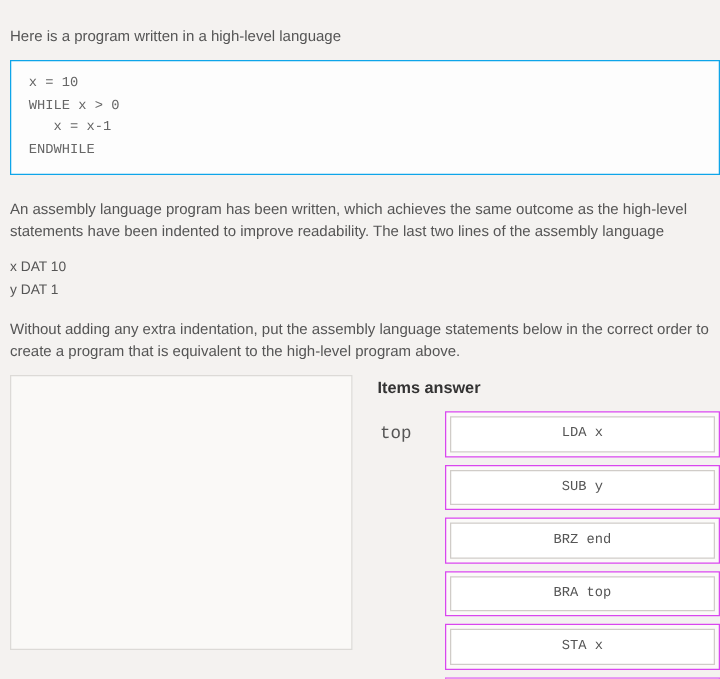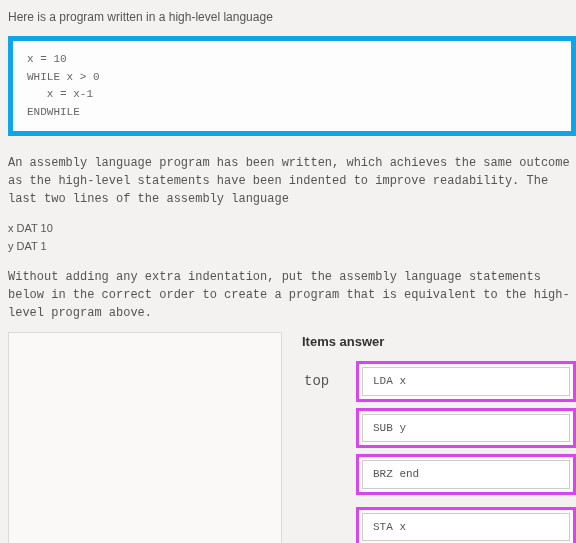--- a/index.html
+++ b/index.html
@@ -7,33 +7,33 @@
     font-family: Arial, Helvetica, sans-serif;
     background: #f4f2f0;
     color: #3a3a3a;
     width: 576px;
     height: 543px;
     overflow: hidden;
     font-size: 12px;
     line-height: 1.5;
   }
   .page { padding: 8px 0 0 8px; }
-  .intro-text { color: #555; margin-bottom: 10px; font-size: 12px; }
+  .intro-text { color: #555; margin-bottom: 10px; font-size: 12px; margin-top: 12px; }
   .code-box {
-    border: 5px solid #0ea5e9;
+    border: 1px solid #0ea5e9;
     background: #fdfdfd;
     padding: 10px 14px;
     margin: 0 0 18px 0;
     font-family: "Courier New", monospace;
     font-size: 11px;
     color: #666;
     white-space: pre;
     line-height: 1.6;
   }
-  .para { color: #555; margin-bottom: 10px; font-size: 12px; font-family: Liberation Mono, monospace; }
+  .para { color: #555; margin-bottom: 10px; font-size: 12px; }
   .dat-lines {
     font-family: Liberation Sans, sans-serif;
     font-size: 11px;
     color: #555;
     margin: 12px 0 12px 0;
     white-space: pre;
     line-height: 1.6;
   }
   .columns {
     display: flex;
@@ -67,26 +67,27 @@
     width: 44px;
     font-family: Liberation Mono, monospace;
     font-size: 14px;
     color: #555;
     display: flex;
     align-items: center;
     padding-left: 2px;
   }
   .slot {
     flex: 1;
-    border: 3px solid #d946ef;
+    border: 1px solid #d946ef;
     background: #fbfaf8;
     padding: 3px;
     min-height: 30px;
     display: flex;
     align-items: center;
+    text-align: center;
   }
   .chip {
     border: 1px solid #d0ccc8;
     background: #ffffff;
     padding: 5px 10px;
     font-family: "Courier New", monospace;
     font-size: 11px;
     color: #555;
     width: 100%;
     cursor: grab;
@@ -137,20 +138,23 @@
 
         <div class="answer-row">
           <div class="row-label"></div>
           <div class="slot">
             <div class="chip">BRZ end</div>
           </div>
         </div>
 
         <div class="answer-row">
           <div class="row-label"></div>
+          <div class="slot">
+            <div class="chip">BRA top</div>
+          </div>
         </div>
 
         <div class="answer-row">
           <div class="row-label"></div>
           <div class="slot">
             <div class="chip">STA x</div>
           </div>
         </div>
 
         <div class="answer-row">

